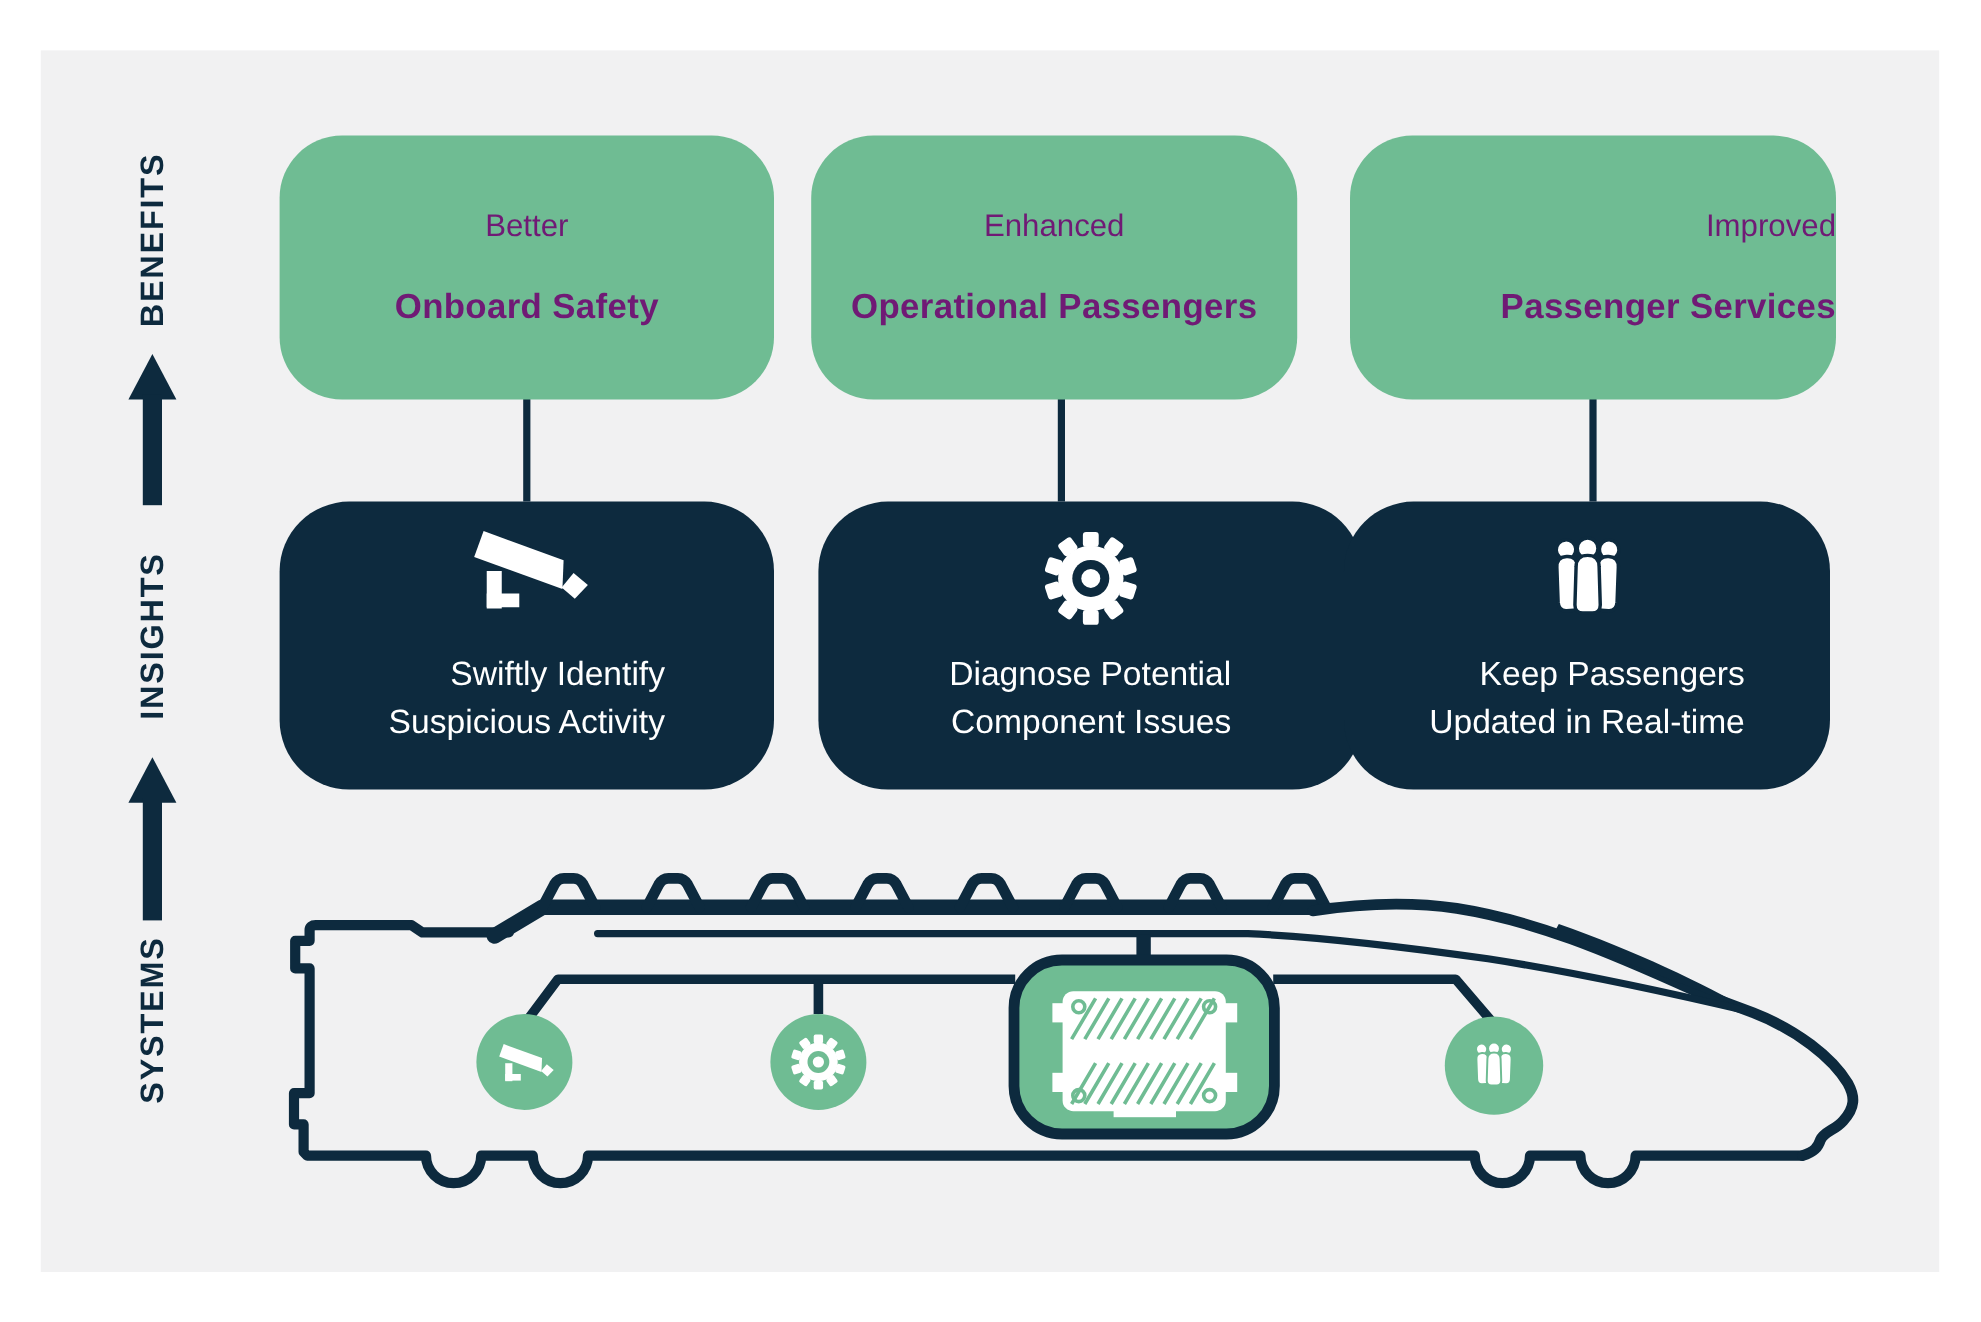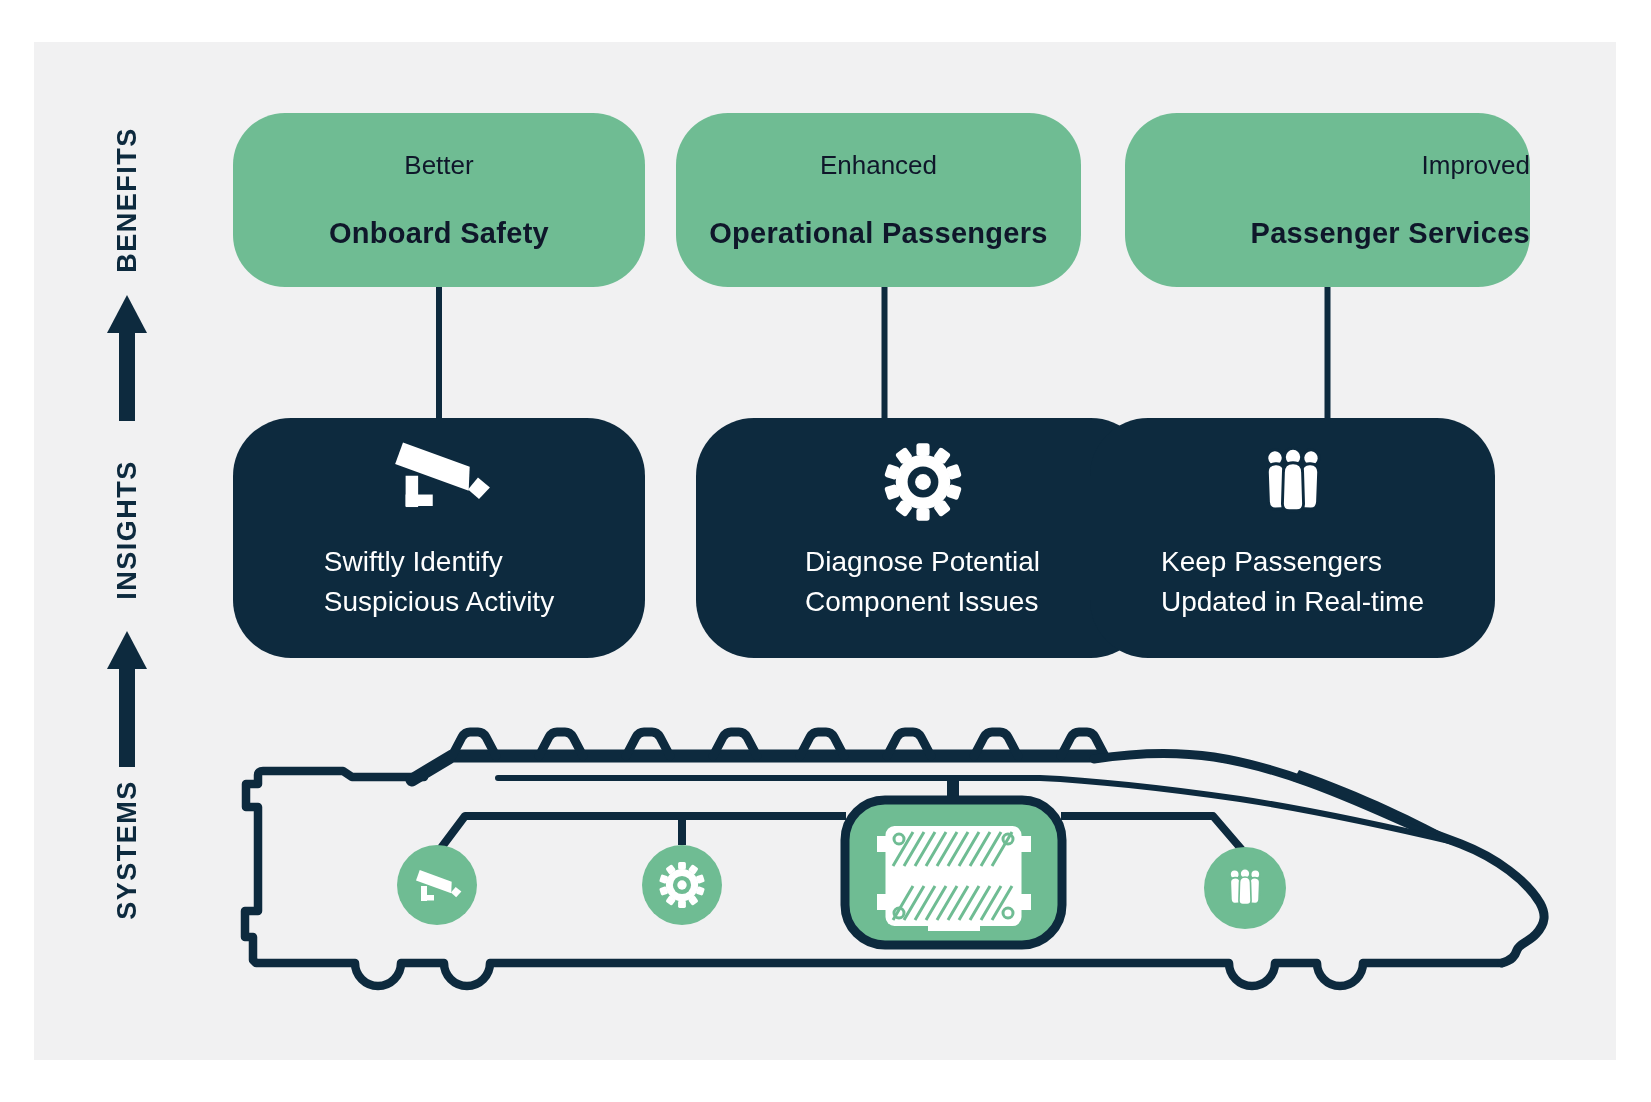--- a/index.html
+++ b/index.html
@@ -20,42 +20,42 @@
     display:flex;align-items:center;justify-content:center;
     transform:rotate(-90deg);
     font-size:27px;font-weight:bold;letter-spacing:1.5px;color:#0d2a3e;
   }
   .side-benefits{left:-23px;top:183px;}
   .side-insights{left:-23px;top:513px;}
   .side-systems{left:-23px;top:833px;}
 
   
   .gbox{
-    position:absolute;top:113px;height:174px;border-radius:52px;
-    background:#6fbc93;color:#0f172a;
+    position:absolute;top:113px;height:220px;border-radius:52px;
+    background:#6fbc93;color:#701a75;
     display:flex;flex-direction:column;align-items:center;justify-content:center;
     text-align:center;
   }
   .gbox .l1{font-size:26px;font-weight:400;line-height:38px;}
   .gbox .l2{font-size:29px;font-weight:bold;line-height:42px;letter-spacing:.3px;margin-top:28px;}
   .gbox1{left:233px;width:412px;}
   .gbox2{left:676px;width:405px;}
   .gbox3{left:1125px;width:405px;align-items:flex-end;}
 
   
   .nbox{
     position:absolute;top:418px;height:240px;border-radius:58px;
     background:#0d2a3e;color:#ffffff;
     display:flex;flex-direction:column;align-items:center;justify-content:flex-start;
-    text-align:left;
+    text-align:right;
   }
   .nbox .txt{font-size:28px;font-weight:400;line-height:40px;}
   .nbox1{left:233px;width:412px;}
-  .nbox2{left:682px;width:453px;margin-left:14px;}
-  .nbox3{left:1090px;width:405px;}
+  .nbox2{left:682px;width:453px;}
+  .nbox3{left:1120px;width:405px;}
   .nbox svg.icon{--gap:#0d2a3e;}
   .icon-cam{width:118px;height:96px;margin-top:16px;margin-bottom:12px;}
   .icon-gear{width:88px;height:88px;margin-top:20px;margin-bottom:16px;}
   .icon-people{width:96px;height:86px;margin-top:21px;margin-bottom:17px;}
 
   .on-green{--gap:#6fbc93;}
 </style>
 </head>
 <body>
 

